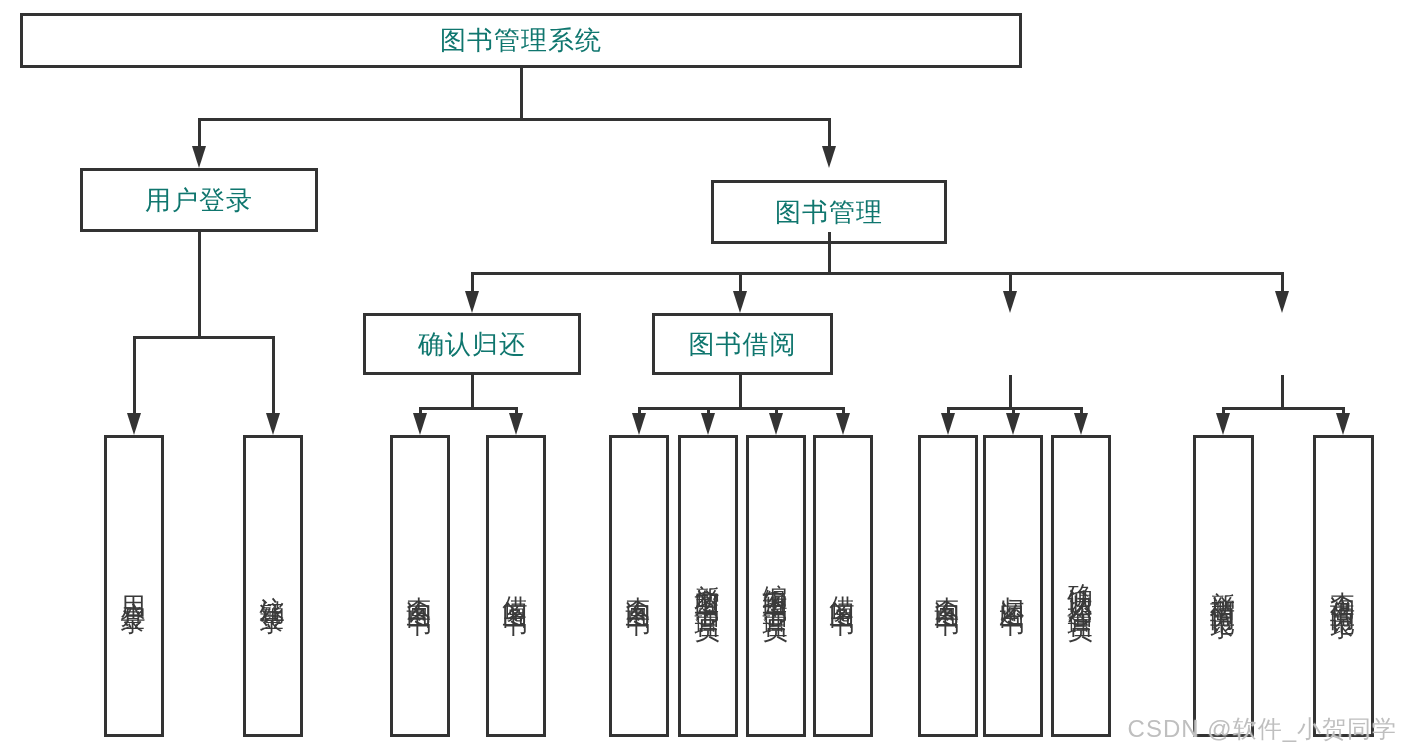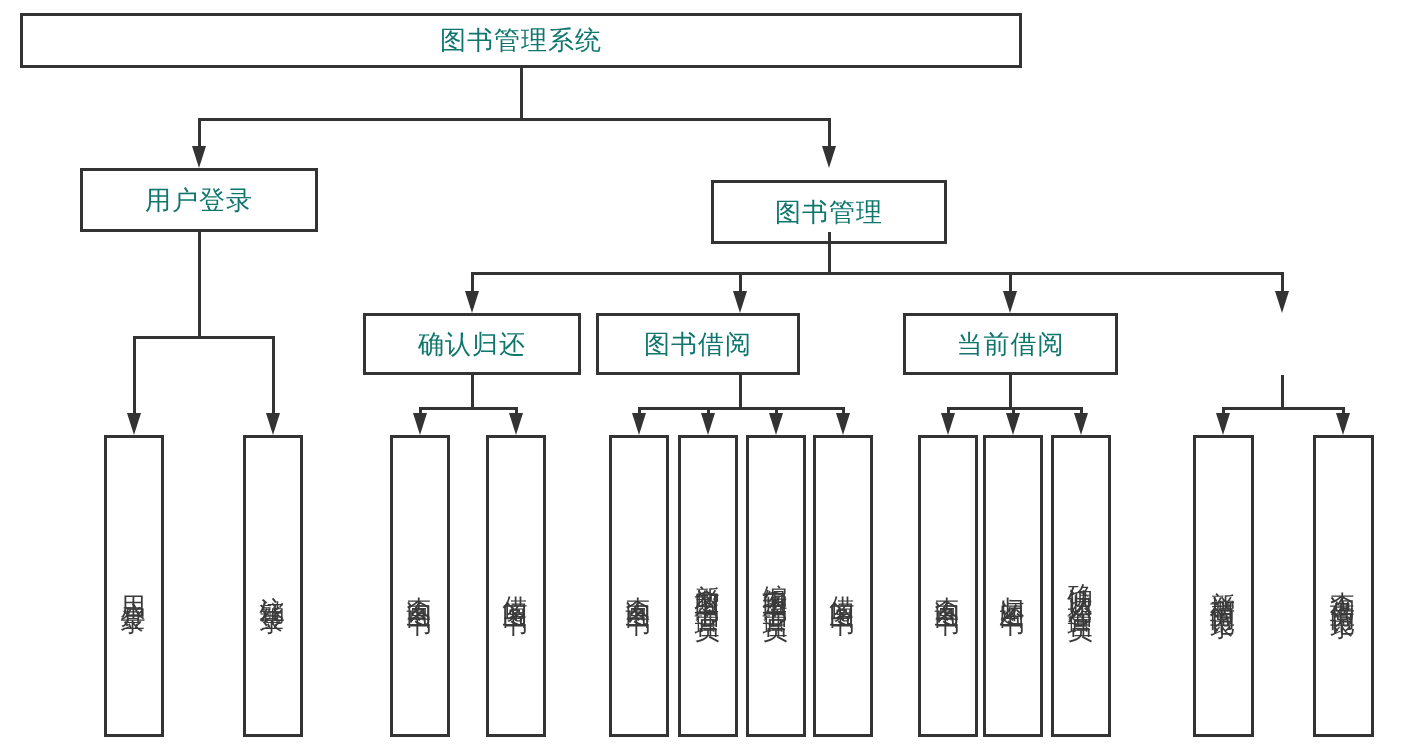--- a/index.html
+++ b/index.html
@@ -84,22 +84,21 @@
   <div class="vl" style="left:471px;top:272px;height:21px;"></div>
   <div class="tri" style="left:465px;top:291px;"></div>
   <div class="vl" style="left:739px;top:272px;height:21px;"></div>
   <div class="tri" style="left:733px;top:291px;"></div>
   <div class="vl" style="left:1009px;top:272px;height:21px;"></div>
   <div class="tri" style="left:1003px;top:291px;"></div>
   <div class="vl" style="left:1281px;top:272px;height:21px;"></div>
   <div class="tri" style="left:1275px;top:291px;"></div>
 
   <div class="box" style="left:363px;top:313px;width:218px;height:62px;">确认归还</div>
-  <div class="box" style="left:596px;top:313px;width:204px;height:62px;">图书借阅</div>
-  <div class="box" style="left:903px;top:313px;width:215px;height:62px;">当前借阅</div>
+  <div class="box" style="left:652px;top:313px;width:181px;height:62px;">图书借阅</div>
 
   <div class="vl" style="left:471px;top:375px;height:32px;"></div>
   <div class="hl" style="left:419px;top:407px;width:98px;"></div>
   <div class="vl" style="left:419px;top:407px;height:8px;"></div>
   <div class="tri" style="left:413px;top:413px;"></div>
   <div class="vl" style="left:515px;top:407px;height:8px;"></div>
   <div class="tri" style="left:509px;top:413px;"></div>
 
   <div class="vl" style="left:739px;top:375px;height:32px;"></div>
   <div class="hl" style="left:638px;top:407px;width:206px;"></div>
@@ -139,14 +138,15 @@
   <div class="vbox" style="left:746px;top:435px;width:60px;height:302px;">编辑图书（管理员）</div>
   <div class="vbox" style="left:813px;top:435px;width:60px;height:302px;">借阅图书</div>
 
   <div class="vbox" style="left:918px;top:435px;width:60px;height:302px;">查询图书</div>
   <div class="vbox" style="left:983px;top:435px;width:60px;height:302px;">归还图书</div>
   <div class="vbox" style="left:1051px;top:435px;width:60px;height:302px;">确认归还（管理员）</div>
 
   <div class="vbox" style="left:1193px;top:435px;width:61px;height:302px;">新增借阅记录</div>
   <div class="vbox" style="left:1313px;top:435px;width:61px;height:302px;">查询借阅记录</div>
 
+  <div class="watermark">CSDN @软件_小贺同学</div>
 
 </div>
 
 </body></html>

